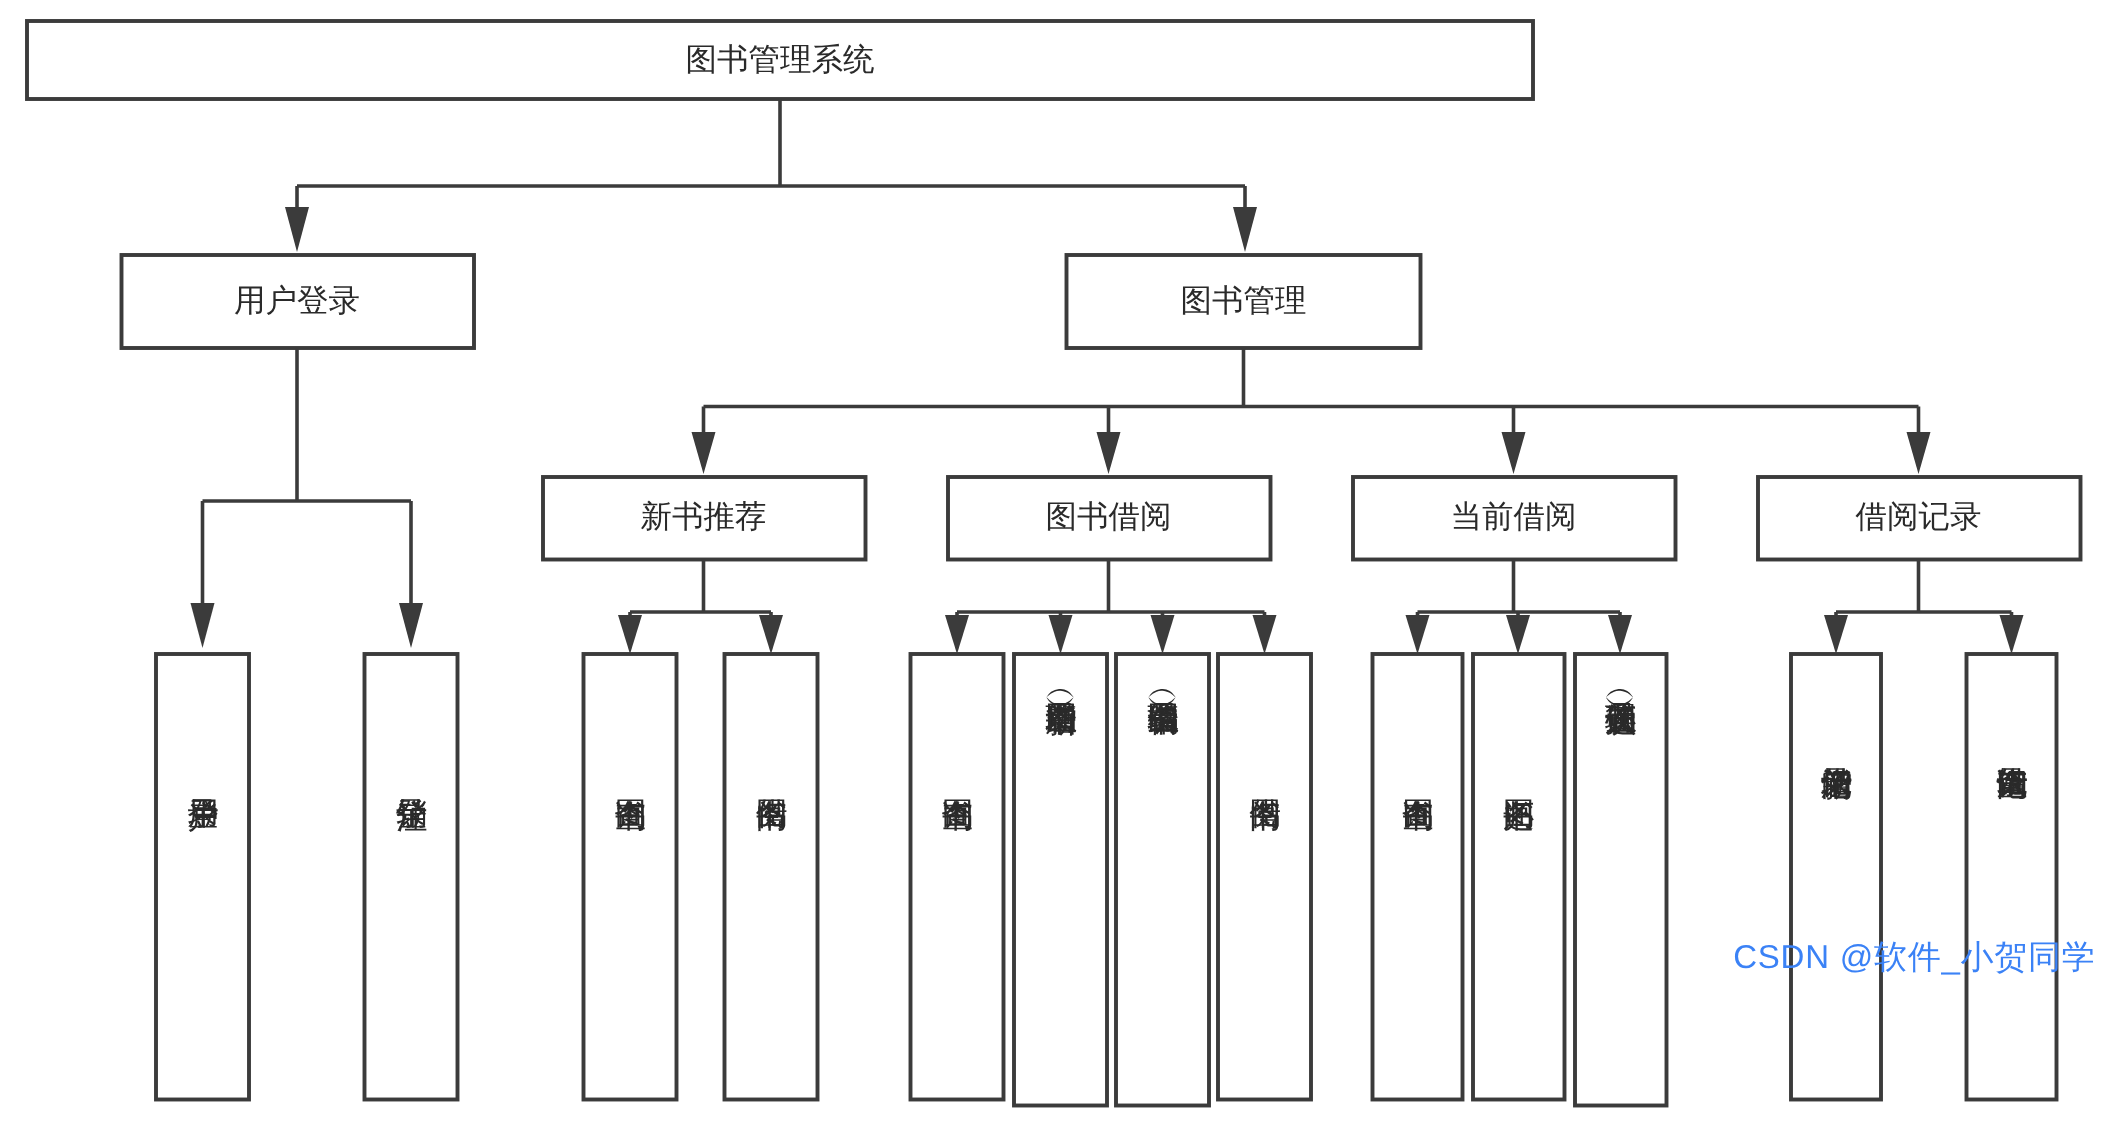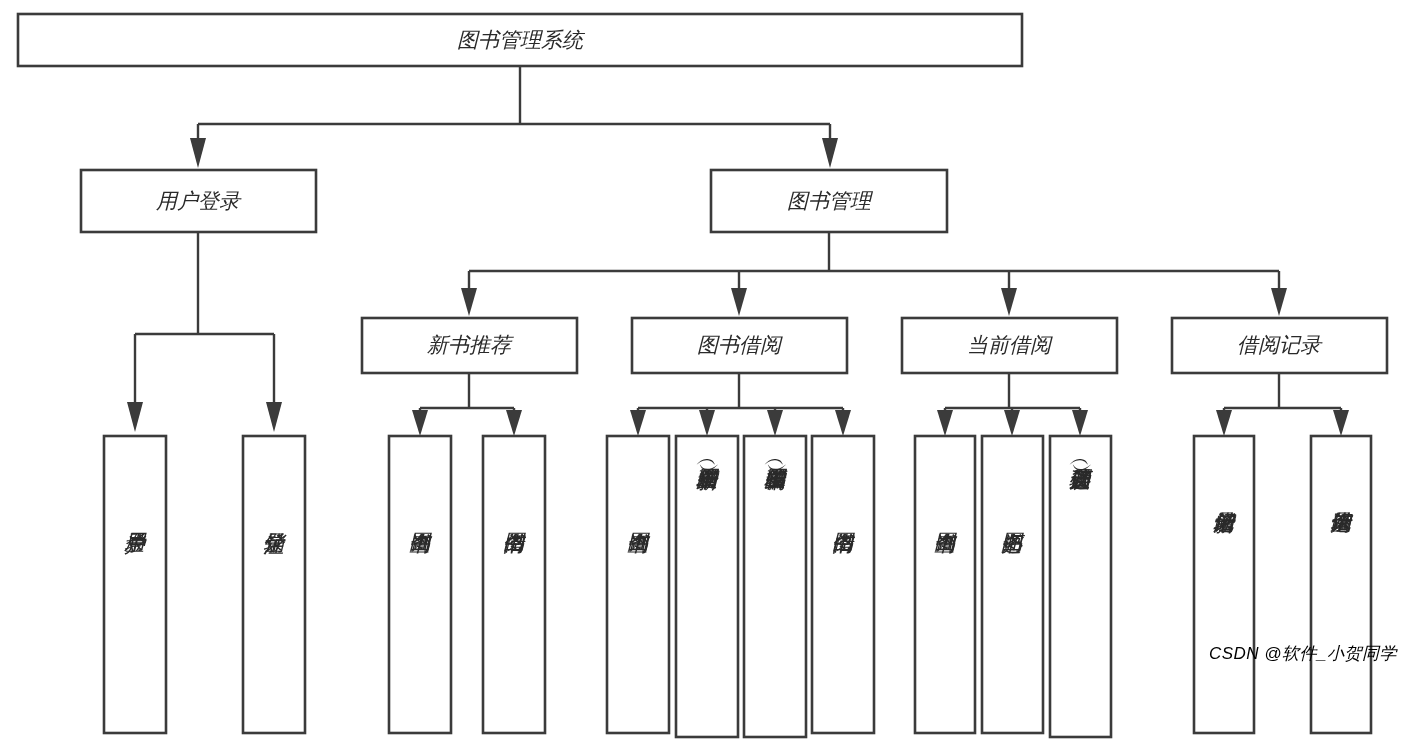--- a/index.html
+++ b/index.html
@@ -10,21 +10,20 @@
   body {
     width: 1405px;
     height: 747px;
     font-family: "Liberation Sans", "DejaVu Sans", sans-serif;
     overflow: hidden;
   }
   #diagram-root {
     position: relative;
     width: 1405px;
     height: 669px;
-    font-style: italic;
   }
   svg#tree-svg {
     position: absolute;
     top: 0;
     left: 0;
     width: 1405px;
     height: 747px;
     display: block;
   }
   .node-box {
@@ -51,24 +50,24 @@
   }
   .node-label-vertical {
     fill: #2a2a2a;
     font-family: "Liberation Sans", "DejaVu Sans", sans-serif;
     font-size: 21px;
     text-anchor: middle;
   }
   .watermark {
     position: absolute;
     right: 8px;
-    bottom: 4px;
-    font-family: "Liberation Sans", "DejaVu Sans", sans-serif;
-    font-size: 17px;
-    color: #000000;
+    bottom: 16px;
+    font-family: "Liberation Sans", "DejaVu Sans", sans-serif;
+    font-size: 22px;
+    color: #3b82f6;
     letter-spacing: 0.5px;
     white-space: nowrap;
     user-select: none;
   }
 </style>
 </head>
 <body>
 
 <div id="diagram-root">
 

